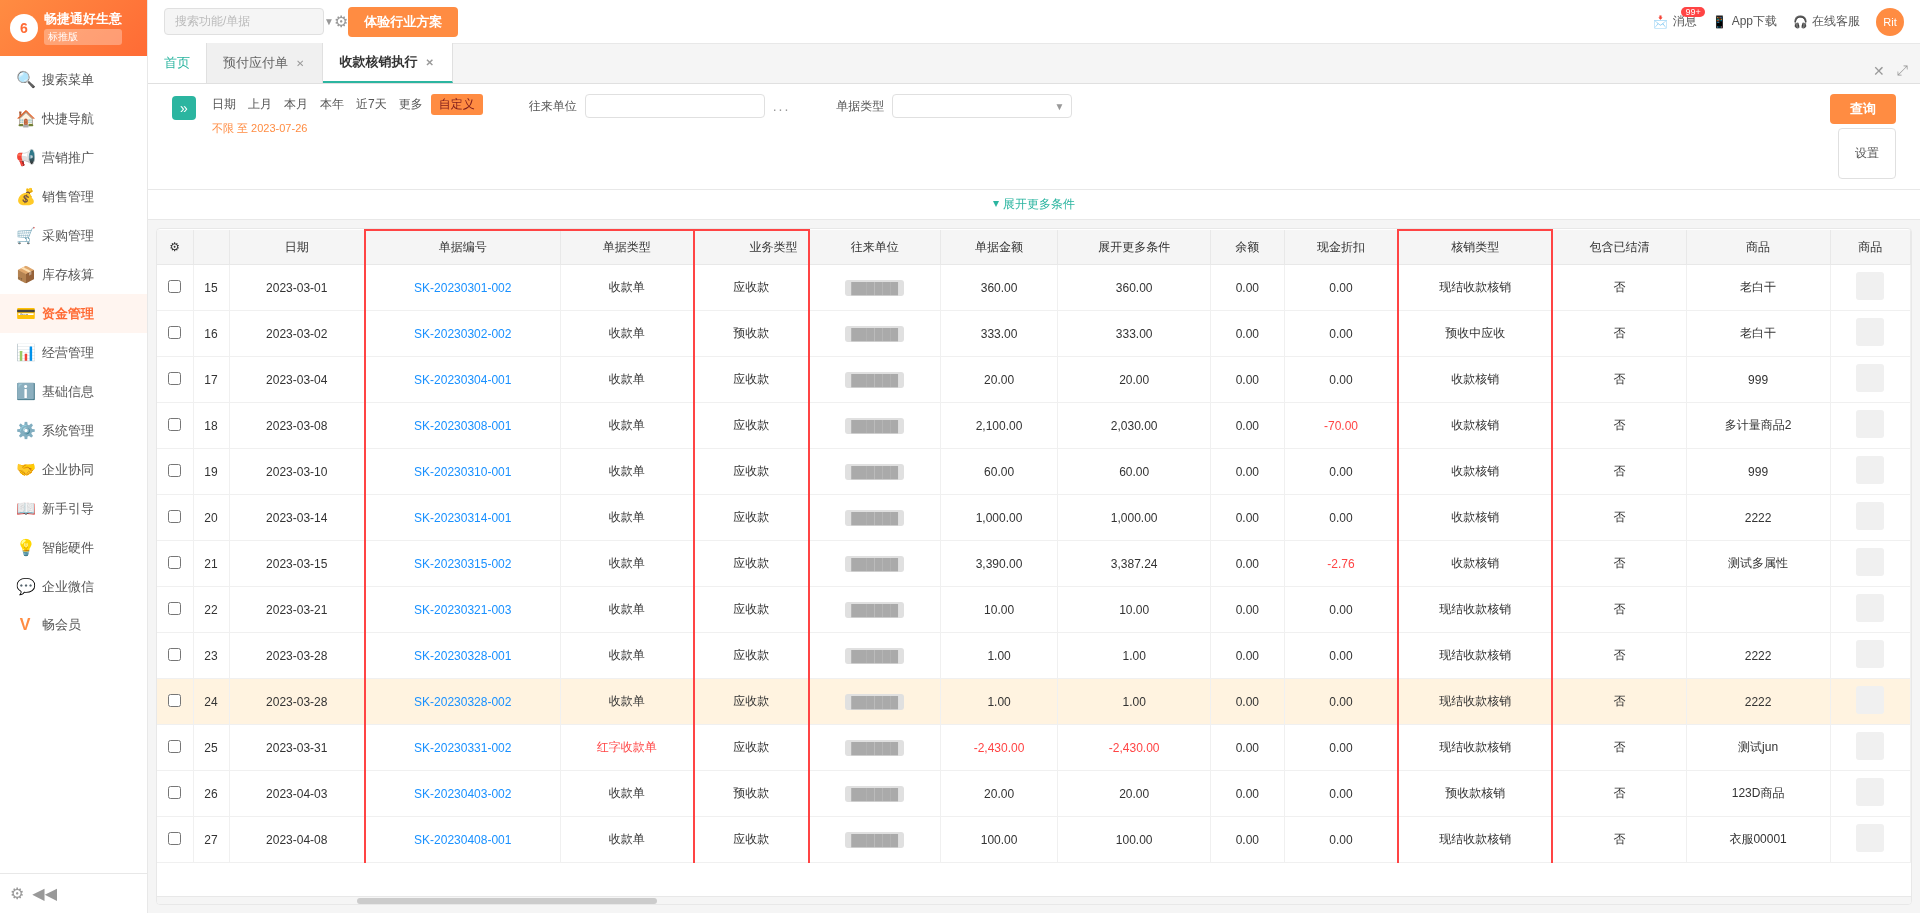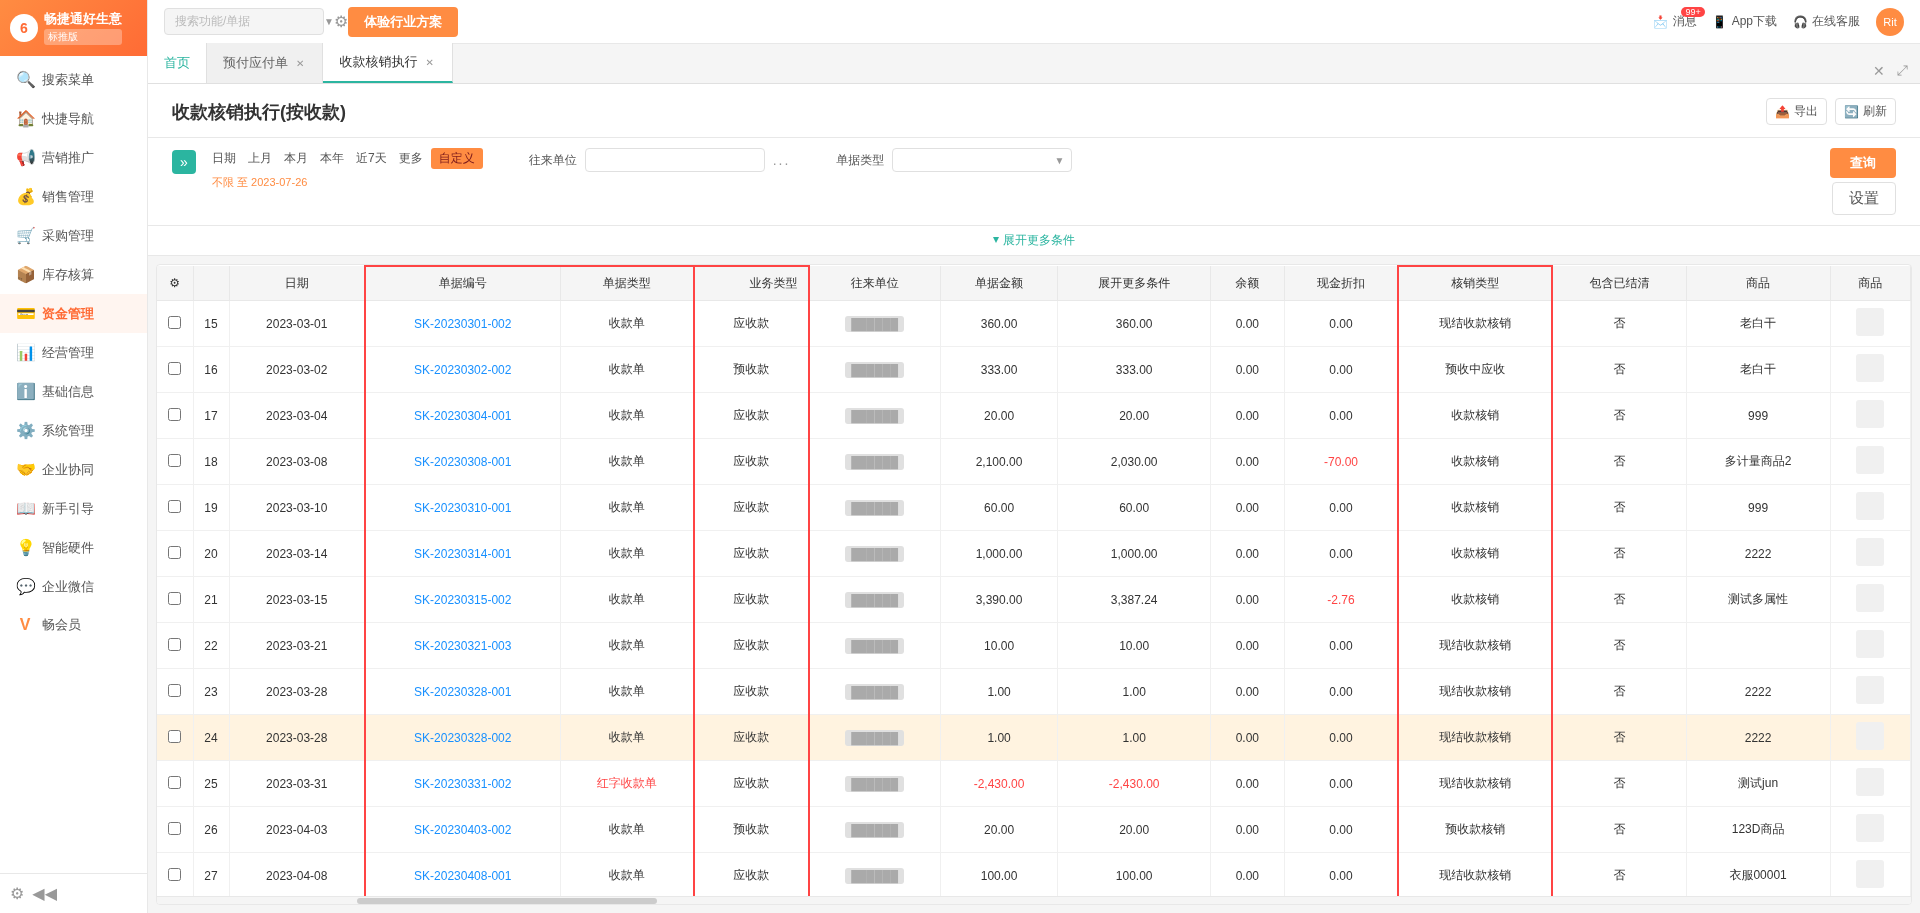--- a/index.html
+++ b/index.html
@@ -32,21 +32,21 @@
     .topbar-right { display: flex; align-items: center; gap: 16px; }
     .topbar-notice { display: flex; align-items: center; gap: 4px; font-size: 12px; color: #555; cursor: pointer; position: relative; }
     .topbar-badge { background: #ff4444; color: #fff; font-size: 9px; border-radius: 8px; padding: 0 4px; min-width: 16px; text-align: center; position: absolute; top: -6px; right: -8px; }
     .topbar-app { display: flex; align-items: center; gap: 4px; font-size: 12px; color: #555; cursor: pointer; }
     .topbar-service { display: flex; align-items: center; gap: 4px; font-size: 12px; color: #555; cursor: pointer; }
     .topbar-avatar { width: 28px; height: 28px; background: #ff8c42; border-radius: 50%; display: flex; align-items: center; justify-content: center; color: #fff; font-size: 11px; cursor: pointer; }
 
     
     .tabbar { height: 40px; background: #f5f5f5; display: flex; align-items: flex-end; border-bottom: 1px solid #e0e0e0; }
     .tab { display: flex; align-items: center; gap: 6px; padding: 0 16px; height: 40px; cursor: pointer; font-size: 13px; color: #666; border-right: 1px solid #e0e0e0; position: relative; background: #f0f0f0; }
-    .tab.active { background: #fff; color: #333; font-weight: 400; border-bottom: 2px solid #2bb5a0; }
+    .tab.active { background: #fff; color: #333; font-weight: 700; border-bottom: 2px solid #2bb5a0; }
     .tab-home { color: #2bb5a0; font-weight: 500; background: #fff; }
     .tab-close { font-size: 10px; color: #999; cursor: pointer; padding: 2px; border-radius: 2px; }
     .tabbar-actions { margin-left: auto; display: flex; align-items: center; gap: 4px; padding-right: 8px; }
     .tabbar-action-btn { font-size: 14px; color: #999; cursor: pointer; padding: 4px; }
 
     
     .content { flex: 1; overflow: hidden; display: flex; flex-direction: column; background: #f5f5f5; }
 
     
     .page-header { background: #fff; padding: 14px 24px 0; border-bottom: 1px solid #e8e8e8; }
@@ -64,21 +64,21 @@
     .filter-date-btns { display: flex; gap: 4px; }
     .filter-date-btn { font-size: 12px; color: #555; cursor: pointer; padding: 2px 4px; }
     .filter-date-custom { background: #ff8c42; color: #7f1d1d; padding: 2px 8px; border-radius: 3px; font-size: 12px; cursor: pointer; }
     .filter-date-range { font-size: 11px; color: #ff8c42; margin-top: 2px; }
     .filter-input { border: 1px solid #e0e0e0; border-radius: 4px; padding: 4px 8px; font-size: 12px; width: 180px; outline: none; }
     .filter-dots { color: #999; font-size: 14px; letter-spacing: 2px; }
     .filter-select { border: 1px solid #e0e0e0; border-radius: 4px; padding: 4px 8px; font-size: 12px; width: 180px; outline: none; background: #fff; cursor: pointer; appearance: none; }
     .filter-select-wrap { position: relative; }
     .filter-select-wrap::after { content: '▼'; position: absolute; right: 8px; top: 50%; transform: translateY(-50%); font-size: 10px; color: #999; pointer-events: none; }
     .filter-query-btn { background: #ff8c42; color: #fff; border: none; padding: 6px 20px; border-radius: 4px; cursor: pointer; font-size: 13px; font-weight: bold; }
-    .filter-set-btn { border: 1px solid #e0e0e0; background: #fff; padding: 6px 16px; border-radius: 4px; cursor: pointer; font-size: 15px; color: #555; }
+    .filter-set-btn { border: 1px solid #e0e0e0; background: #fff; padding: 16px 16px; border-radius: 4px; cursor: pointer; font-size: 12px; color: #555; }
     .filter-expand-row { display: flex; justify-content: center; padding: 6px 0; cursor: pointer; color: #2bb5a0; font-size: 12px; gap: 4px; }
 
     
     .table-container { flex: 1; overflow: hidden; display: flex; flex-direction: column; padding: 0; background: #fff; margin: 8px; border-radius: 4px; border: 1px solid #e8e8e8; }
     .table-scroll { flex: 1; overflow: auto; }
     table { width: 100%; border-collapse: collapse; font-size: 12px; }
     thead tr { background: #f5f5f5; }
     thead th { padding: 8px 10px; text-align: center; border-bottom: 1px solid #e8e8e8; border-right: 1px solid #e8e8e8; white-space: nowrap; color: #333; font-weight: 500; position: sticky; top: 0; background: #f5f5f5; z-index: 1; }
     tbody tr { border-bottom: 1px solid #f0f0f0; }
     tbody tr.highlighted { background: #fff3e0; }
@@ -211,35 +211,20 @@
       <span class="tab-close">✕</span>
     </div>
     <div class="tabbar-actions">
       <span class="tabbar-action-btn">✕</span>
       <span class="tabbar-action-btn">⤢</span>
     </div>
   </div>
 
   <div class="content">
 
-    <div class="page-header">
-      <div class="page-title-row">
-        <h1 class="page-title">收款核销执行(按收款)</h1>
-        <div class="page-actions">
-          <button class="page-action-btn">
-            <span>📤</span>
-            <span>导出</span>
-          </button>
-          <button class="page-action-btn">
-            <span>🔄</span>
-            <span>刷新</span>
-          </button>
-        </div>
-      </div>
-    </div>
 
     <div class="filter-bar">
       <button class="filter-toggle-btn">»</button>
       <div class="filter-section">
         <div class="filter-row">
           <span class="filter-label">日期</span>
           <div class="filter-date-btns">
             <span class="filter-date-btn">上月</span>
             <span class="filter-date-btn">本月</span>
             <span class="filter-date-btn">本年</span>

